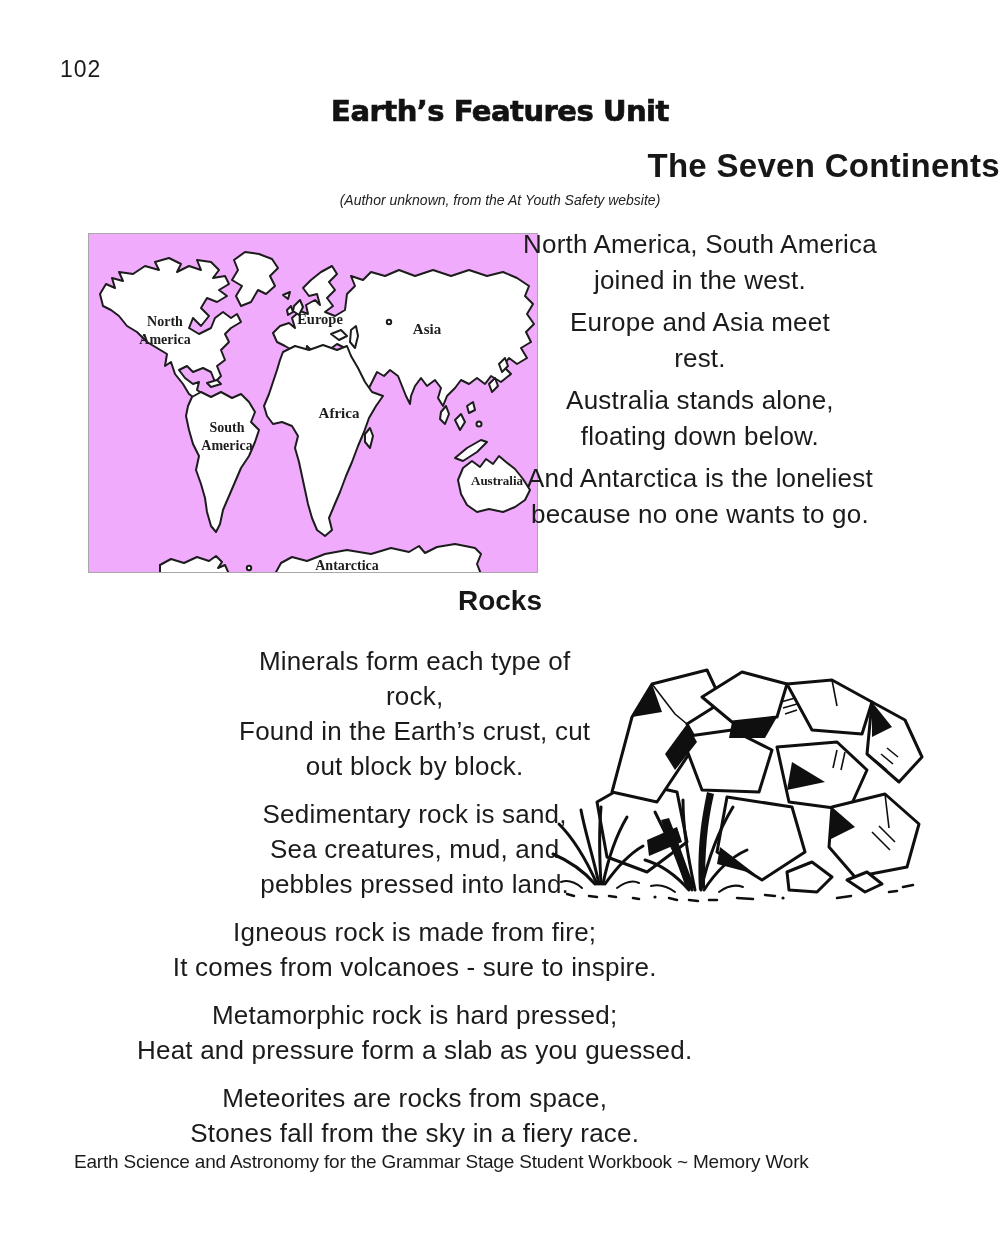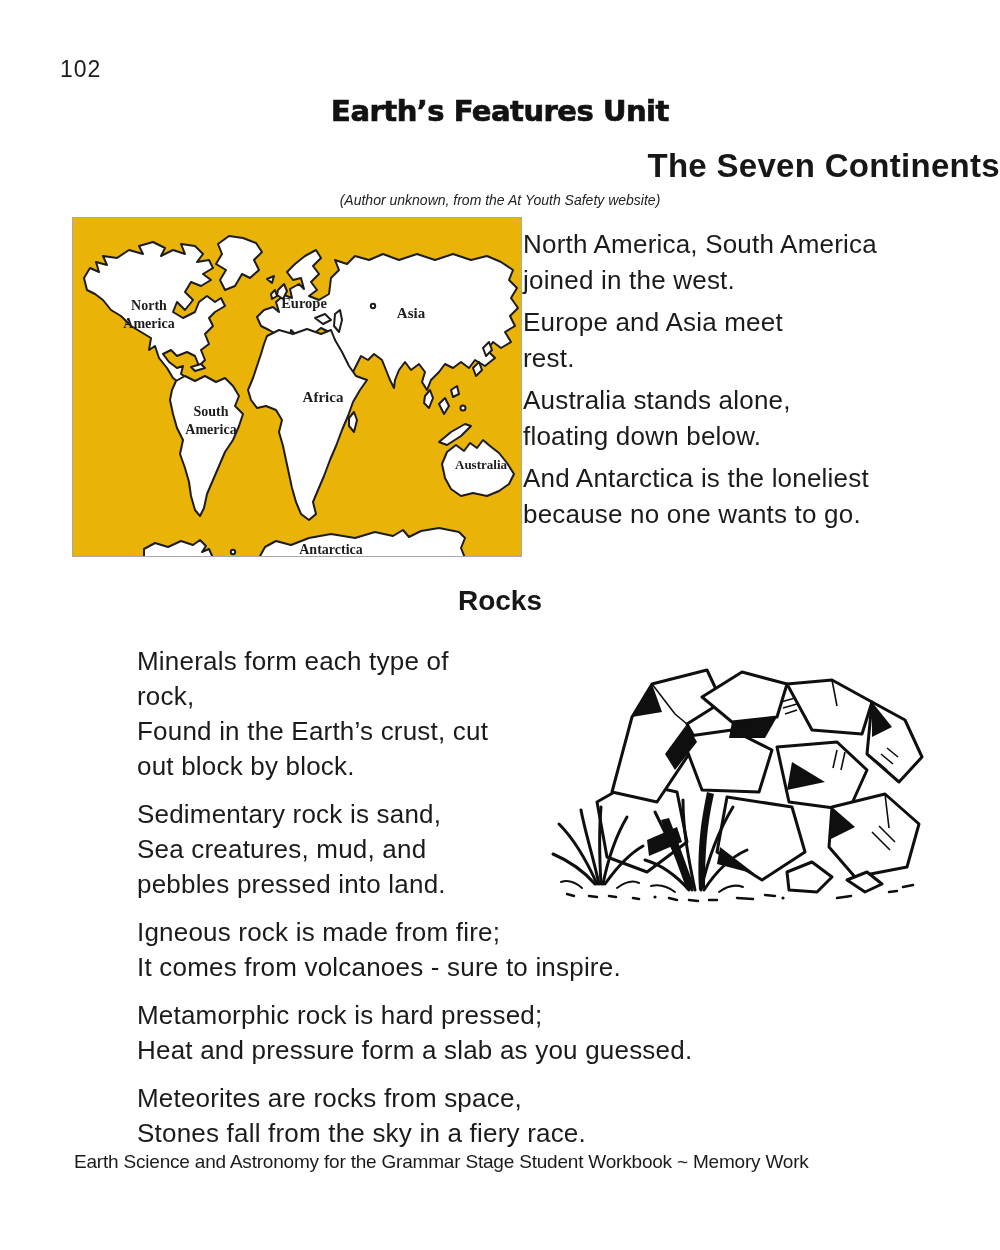--- a/index.html
+++ b/index.html
@@ -17,32 +17,32 @@
   }
   .section-title{
     position:absolute;left:0;top:147px;width:100%;margin:0;text-align:right;
     font-weight:bold;font-size:33px;color:#171717;letter-spacing:0.3px;
   }
   .attribution{
     position:absolute;left:0;top:192px;width:100%;text-align:center;
     font-style:italic;font-size:14px;color:#222;
   }
   .map-figure{
-    position:absolute;left:72px;top:217px;width:448px;height:338px;margin:0;
-    border:1px solid #a8a8a8;box-sizing:content-box;background:#eab308;
+    position:absolute;left:72px;top:217px;width:448px;height:338px;margin:16px;
+    border:1px solid #a8a8a8;box-sizing:content-box;background:#f0abfc;
   }
   .map-figure svg{display:block;width:448px;height:338px;}
   .map-figure path,.map-figure circle{fill:#ffffff;stroke:#1c1c1c;stroke-width:2;stroke-linejoin:round;}
   .map-figure text{
     font-family:"Liberation Serif", serif;font-weight:bold;fill:#1d1d1d;
     text-anchor:middle;stroke:none;
   }
   .poem{position:absolute;font-size:26px;color:#1b1b1b;letter-spacing:0.2px;}
   .poem .stanza{margin:0 0 0 0;}
-  .poem .poem-line{white-space:nowrap;}
+  .poem .poem-line{white-space:nowrap;text-align:center;}
   .continents-poem{left:523px;top:226px;line-height:36px;}
   .continents-poem .stanza{margin-bottom:6px;}
   .rocks-title{
     position:absolute;left:0;top:585px;width:100%;margin:0;text-align:center;
     font-weight:bold;font-size:28px;color:#171717;
   }
   .rocks-poem{left:137px;top:644px;line-height:35px;}
   .rocks-poem .stanza{margin-bottom:13px;}
   .rocks-figure{position:absolute;left:537px;top:642px;width:408px;height:268px;margin:0;}
   .rocks-figure svg{display:block;width:408px;height:268px;}

